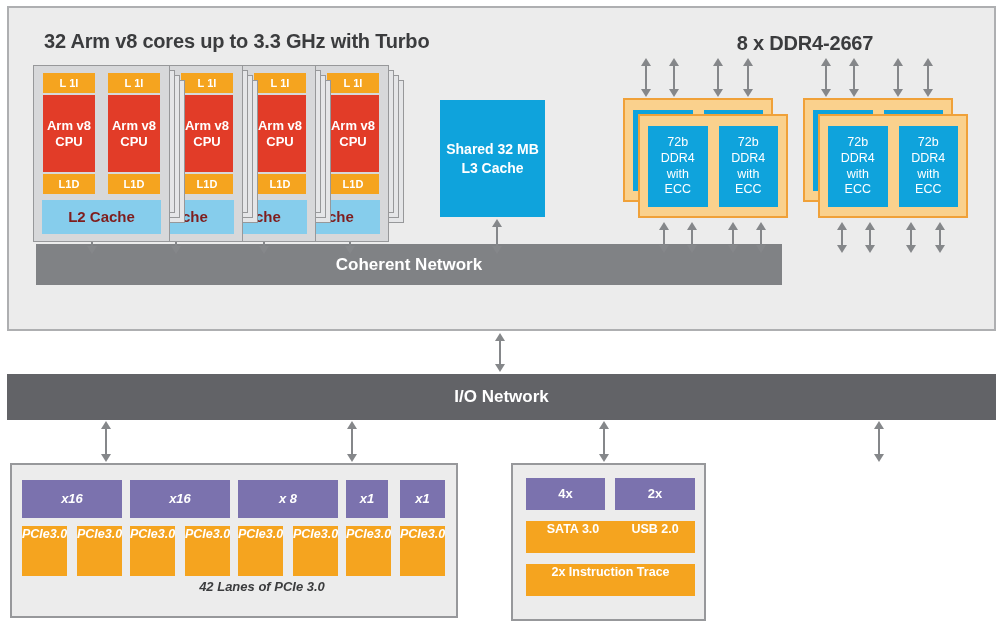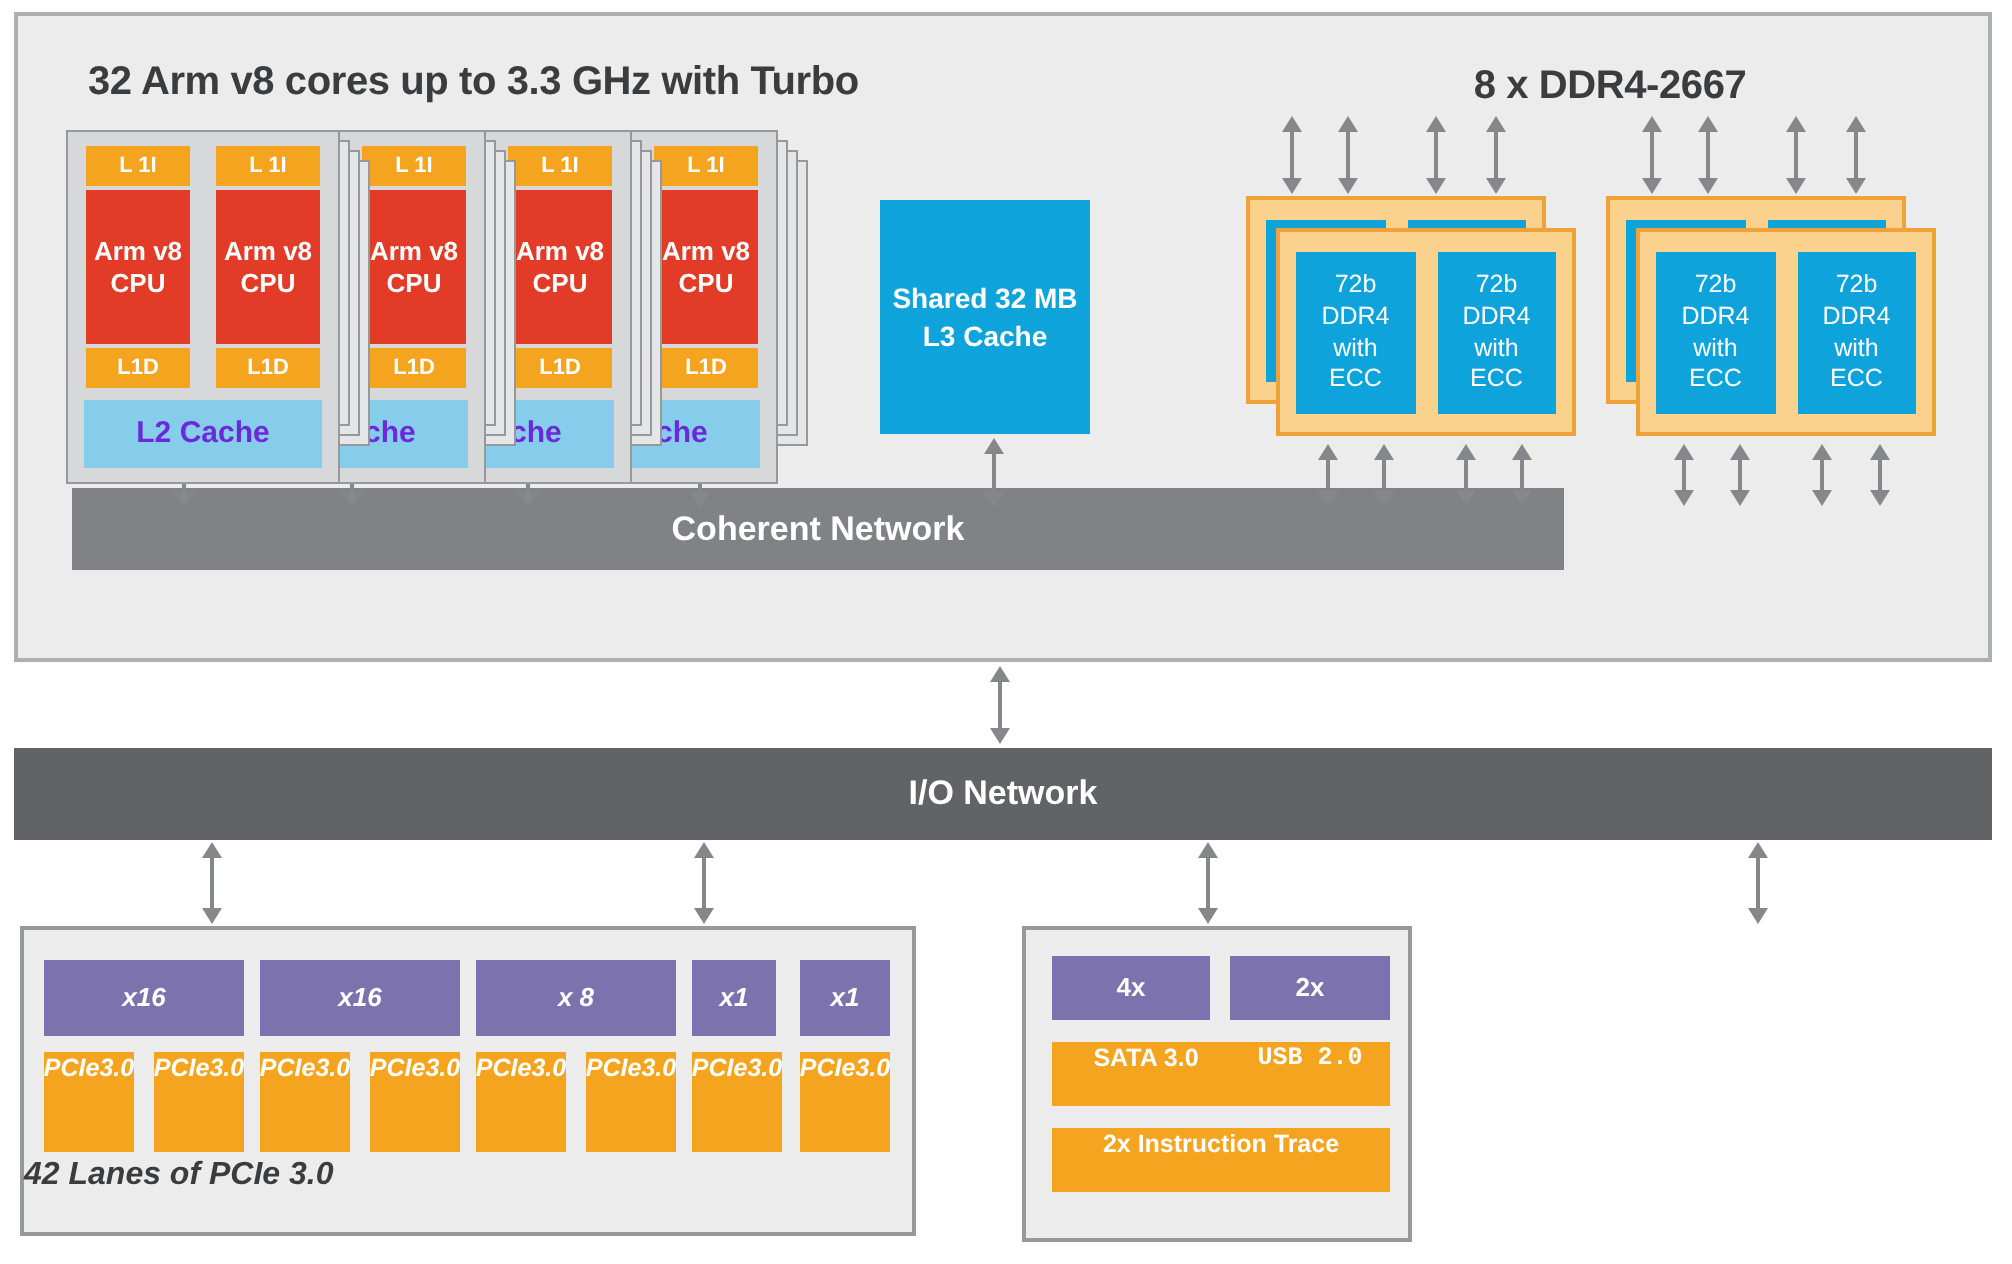--- a/index.html
+++ b/index.html
@@ -22,21 +22,21 @@
   .stack .layer{position:absolute;width:137px;height:143px;background:var(--layer-bg,#E5E6E8);border:1px solid var(--card-border,#97989A);box-sizing:border-box;}
   .stack .off1{left:5px;top:5px;}
   .stack .off2{left:10px;top:10px;}
   .stack .off3{left:15px;top:15px;}
   .stack .card{position:absolute;left:0;top:0;width:137px;height:177px;background:var(--card-bg,#D7D8DA);border:1px solid var(--card-border,#97989A);box-sizing:border-box;padding:7px 8px;display:flex;flex-direction:column;}
   .cols{display:flex;gap:13px;justify-content:center;flex:1;}
   .col{width:52px;display:flex;flex-direction:column;gap:2px;}
   .cbox{color:#fff;font-weight:bold;text-align:center;}
   .l1i,.l1d{background:var(--orange,#F5A41F);height:20px;line-height:20px;font-size:11px;}
   .cpu{background:var(--red,#E23C28);flex:1;display:flex;flex-direction:column;align-items:center;justify-content:center;font-size:13px;line-height:1.2;}
-  .l2bar{margin-top:6px;background:var(--light-blue,#86CDEC);height:34px;line-height:34px;text-align:center;color:#6d28d9;font-weight:bold;font-size:15px;}
+  .l2bar{margin-top:6px;background:var(--light-blue,#86CDEC);height:34px;line-height:34px;text-align:center;color:#7f1d1d;font-weight:bold;font-size:15px;}
 
   
   #l3-box{position:absolute;left:440px;top:100px;width:105px;height:117px;background:var(--blue,#0FA3DC);color:#fff;font-weight:bold;font-size:14px;text-align:center;display:flex;flex-direction:column;justify-content:center;line-height:1.35;}
 
   
   .ddr-group{position:absolute;top:98px;width:166px;height:122px;}
   .ddr-card{position:absolute;width:150px;height:104px;background:var(--ddr-card,#FAD18D);border:2px solid var(--ddr-border,#F0A139);box-sizing:border-box;display:flex;gap:11px;padding:10px 8px;}
   .ddr-card.back{left:0;top:0;}
   .ddr-card.front{left:15px;top:16px;}
   .ddr-box{width:60px;height:81px;background:var(--blue,#0FA3DC);color:#fff;font-weight:normal;font-size:12.5px;text-align:center;display:flex;flex-direction:column;justify-content:center;line-height:1.25;}
@@ -50,21 +50,21 @@
   
   .arrow-v{position:absolute;width:2px;background:var(--arrow,#85878A);}
   .arrow-v::before{content:"";position:absolute;top:-7px;left:-4px;border:5px solid transparent;border-top:none;border-bottom:8px solid var(--arrow,#85878A);}
   .arrow-v::after{content:"";position:absolute;bottom:-7px;left:-4px;border:5px solid transparent;border-bottom:none;border-top:8px solid var(--arrow,#85878A);}
 
   
   .lane{position:absolute;background:var(--purple,#7B72AE);color:#fff;font-weight:bold;font-size:13px;text-align:center;}
   .port{position:absolute;background:var(--orange,#F5A41F);color:#fff;font-weight:bold;font-size:12.5px;text-align:center;display:flex;flex-direction:row;justify-content:center;line-height:1.3;}
   .pcie-lane{top:15px;height:38px;line-height:38px;}
   .pcie-port{top:61px;width:45px;height:50px;}
-  #pcie-caption{position:absolute;left:0;top:114px;width:100%;font-size:16px;font-weight:bold;color:var(--text-dark,#3B3C3E);}
+  #pcie-caption{position:absolute;left:0;top:114px;width:100%;text-align:center;font-size:13px;font-weight:bold;color:var(--text-dark,#3B3C3E);padding-left:28px;}
   .st-lane{height:32px;line-height:32px;}
   .st-port{height:32px;}
   #mgmt-caption{position:absolute;left:0;top:51px;width:100%;text-align:center;font-size:17px;font-weight:bold;letter-spacing:-0.4px;color:var(--text-dark,#3B3C3E);line-height:1.35;}
 </style>
 </head>
 <body>
 
 <div id="canvas">
 
   <div id="top-panel" class="panel">
@@ -302,18 +302,18 @@
         <span>3.0</span>
       </div>
 
     <div id="pcie-caption">42 Lanes of PCIe 3.0</div>
   </div>
 
   <div id="storage-panel" class="panel">
     <div class="lane st-lane" style="left:13px;top:13px;width:79px;">4x</div>
     <div class="lane st-lane" style="left:102px;top:13px;width:80px;">2x</div>
     <div class="port st-port" style="left:13px;top:56px;width:94px;">SATA 3.0</div>
-    <div class="port st-port" style="left:102px;top:56px;width:80px;font-family:Liberation Mono, monospace;">USB 2.0</div>
+    <div class="port st-port" style="left:102px;top:56px;width:80px;">USB 2.0</div>
     <div class="port st-port" style="left:13px;top:99px;width:169px;">2x Instruction Trace</div>
   </div>
 
 
 </div>
 
 </body></html>

